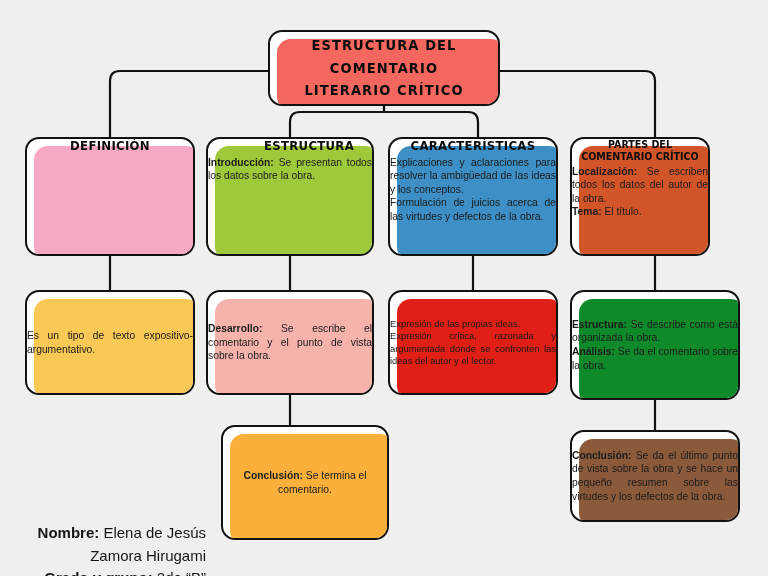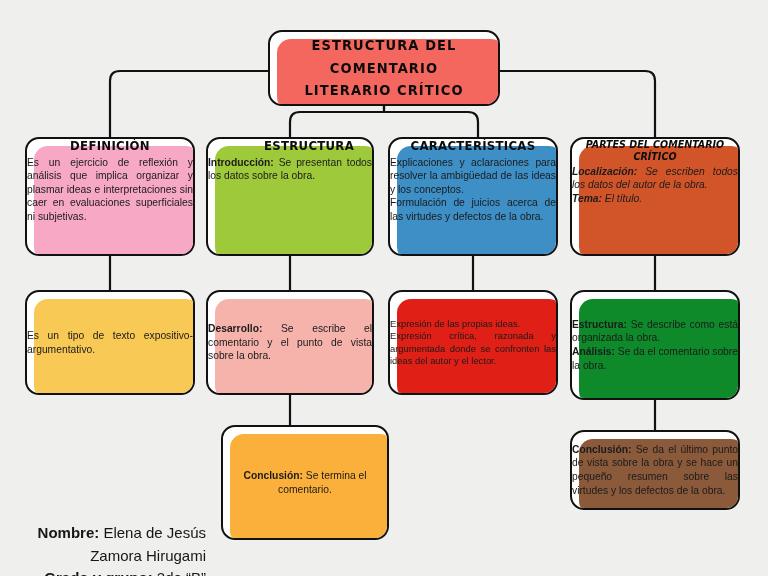--- a/index.html
+++ b/index.html
@@ -109,37 +109,36 @@
 
   <div class="node shadowed" id="root-node" style="--sh:#f4675e; left:268px; top:30px; width:232px; height:76px;">
     <div class="n-inner-wrap n-title">
       <span>ESTRUCTURA DEL COMENTARIO</span>
       <span>LITERARIO CRÍTICO</span>
     </div>
   </div>
 
   <div class="node shadowed" style="--sh:#f7a8c4; left:25px; top:137px; width:170px; height:119px;">
     <div class="n-inner-wrap n-title" style="font-size:13px;">DEFINICIÓN</div>
-    <div class="n-body">Es un ejercicio de reflexión y análisis que implica organizar y plasmar ideas e interpretaciones sin caer en evaluaciones superficiales ni subjetivas.</div>
   </div>
 
   <div class="node shadowed" style="--sh:#9ec93a; left:206px; top:137px; width:168px; height:119px;">
     <div class="n-inner-wrap n-title" style="font-size:13px;margin-left:38px;">ESTRUCTURA</div>
     <div class="n-body">
       <b>Introducción:</b><span> Se presentan todos los datos sobre la obra.</span>
     </div>
   </div>
 
   <div class="node shadowed" style="--sh:#3d8fc6; left:388px; top:137px; width:170px; height:119px;">
     <div class="n-inner-wrap n-title" style="font-size:13px;">CARACTERÍSTICAS</div>
     <div class="n-body pre" style="white-space:pre-line;">Explicaciones y aclaraciones para resolver la ambigüedad de las ideas y los conceptos.
 Formulación de juicios acerca de las virtudes y defectos de la obra.</div>
   </div>
 
-  <div class="node shadowed" style="--sh:#d2552a; left:570px; top:137px; width:170px; height:119px;font-style:italic;">
+  <div class="node shadowed" style="--sh:#d2552a; left:570px; top:137px; width:140px; height:119px;">
     <div class="n-inner-wrap n-title" style="font-size:10.6px; letter-spacing:0;">PARTES DEL COMENTARIO CRÍTICO</div>
     <div class="n-body">
       <b>Localización:</b><span> Se escriben todos los datos del autor de la obra.</span><br>
       <b>Tema:</b><span> El título.</span>
     </div>
   </div>
 
   <div class="node shadowed" style="--sh:#f8c955; left:25px; top:290px; width:170px; height:105px;">
     <div class="n-body mid">Es un tipo de texto expositivo-argumentativo.</div>
   </div>
@@ -161,21 +160,21 @@
       <b>Análisis:</b><span> Se da el comentario sobre la obra.</span></div>
     </div>
   </div>
 
   <div class="node shadowed" style="--sh:#fbb03b; left:206px; top:425px; width:168px; height:115px;margin-left:15px;">
     <div class="n-body mid center">
       <div><b>Conclusión:</b><span> Se termina el comentario.</span></div>
     </div>
   </div>
 
-  <div class="node shadowed" style="--sh:#8a5a3b; left:570px; top:430px; width:170px; height:80px;">
+  <div class="node shadowed" style="--sh:#8a5a3b; left:570px; top:430px; width:170px; height:92px;">
     <div class="n-body mid">
       <div><b>Conclusión:</b><span> Se da el último punto de vista sobre la obra y se hace un pequeño resumen sobre las virtudes y los defectos de la obra.</span></div>
     </div>
   </div>
 
   <div class="footer" style="top:522px;">
     <div>
       <b>Nombre:</b><span> Elena de Jesús Zamora Hirugami</span>
     </div>
     <div>

